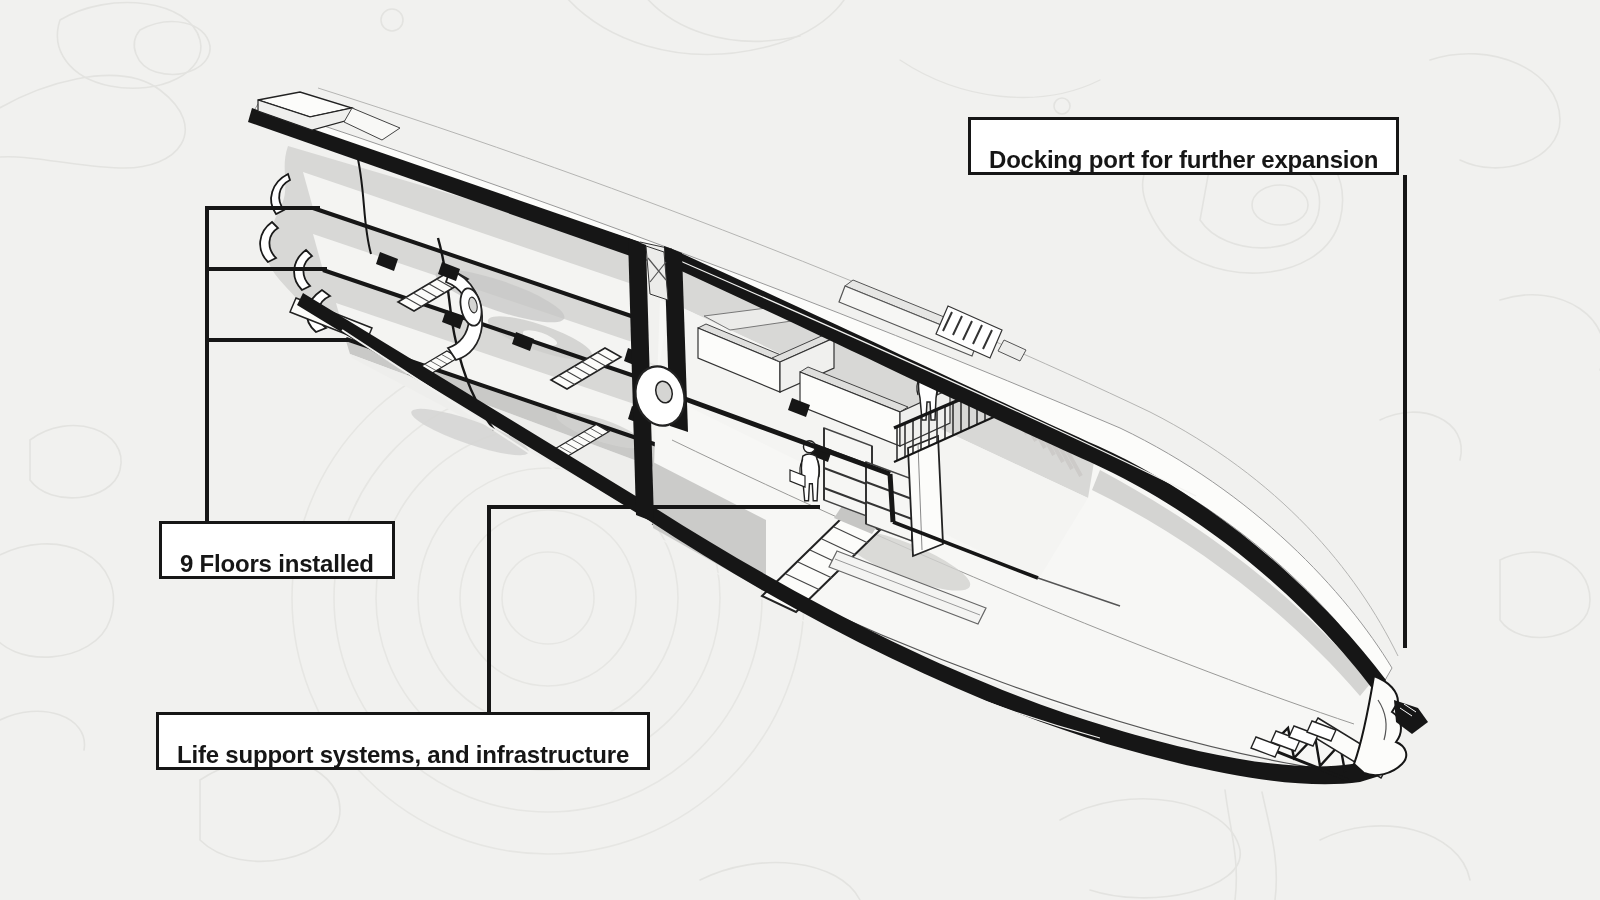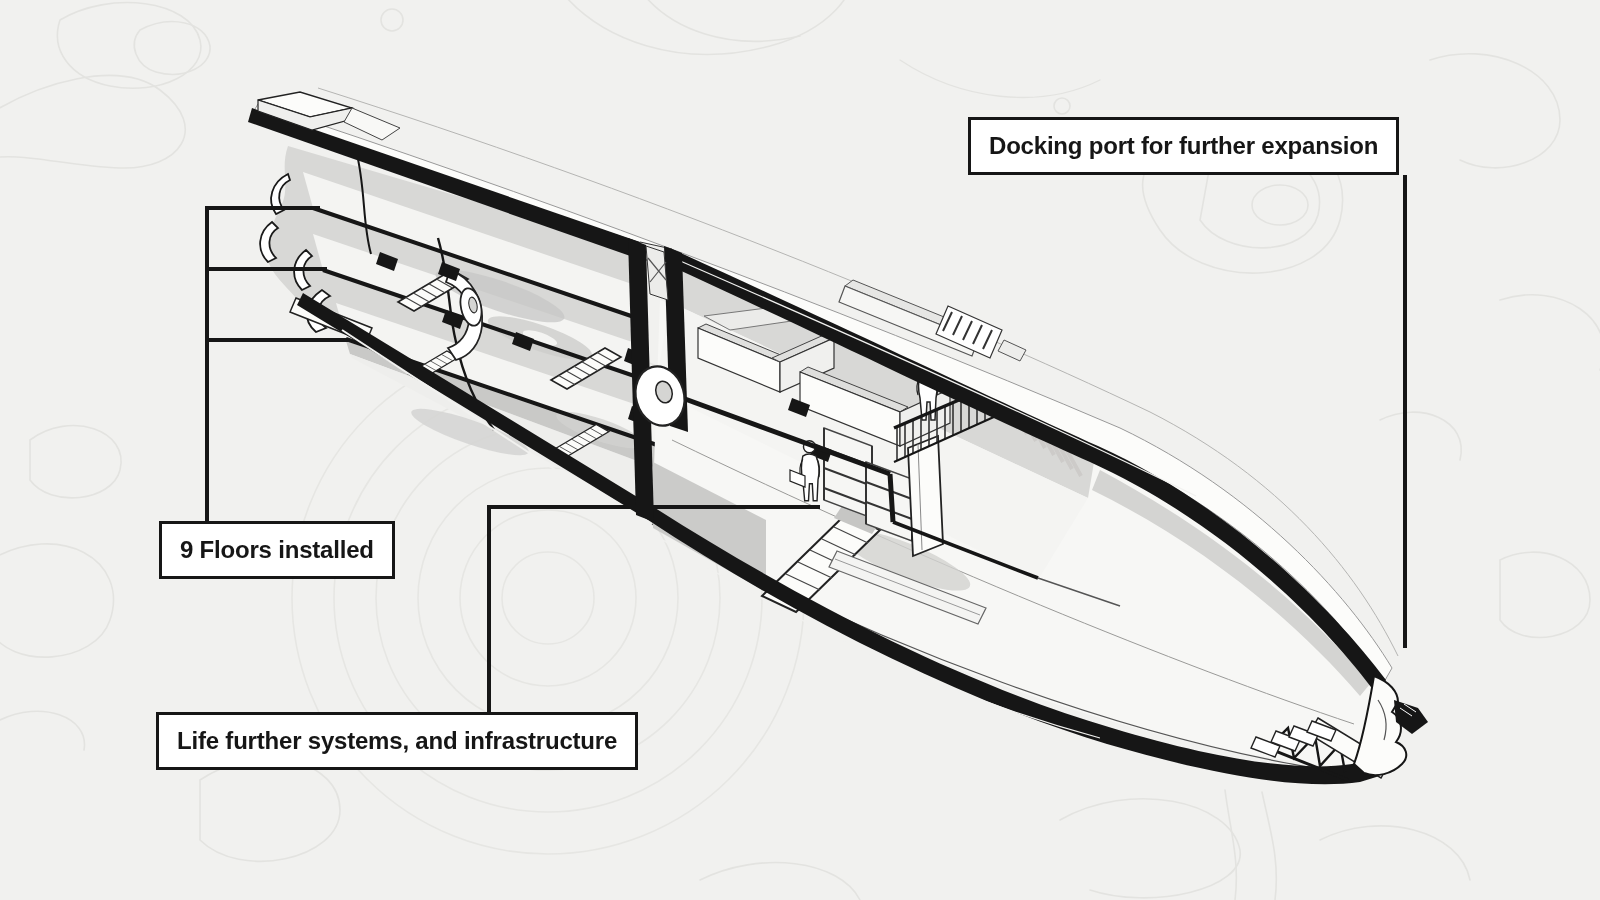--- a/index.html
+++ b/index.html
@@ -2,21 +2,21 @@
 <html><head>
 <meta charset="utf-8">
 <style>
   html,body{margin:0;padding:0;background:#c8c8c6;}
   .stage{
     position:relative;width:1600px;height:900px;overflow:hidden;
     background:#f1f1ef;font-family:"Liberation Sans",sans-serif;
   }
   .stage svg{position:absolute;left:0;top:0;}
   .callout{
-    position:absolute;display:inline-flex;align-items:center;
+    position:absolute;display:inline-flex;align-items:flex-end;
     height:58px;padding:0 18px;background:#ffffff;
     border:3.5px solid #161616;box-sizing:border-box;
     font-weight:700;font-size:24px;line-height:1;letter-spacing:-0.2px;
     color:#161616;white-space:nowrap;
   }
 </style>
 </head>
 <body>
 
 <div class="stage">
@@ -245,16 +245,16 @@
 
 <div class="callout" style="left:968px;top:117px;">
   <span>Docking port for further expansion</span>
 </div>
 
 <div class="callout" style="left:159px;top:521px;">
   <span>9 Floors installed</span>
 </div>
 
 <div class="callout" style="left:156px;top:712px;">
-  <span>Life further systems, and infrastructure</span>
+  <span>Life support systems, and infrastructure</span>
 </div>
 
 </div>
 
 </body></html>

